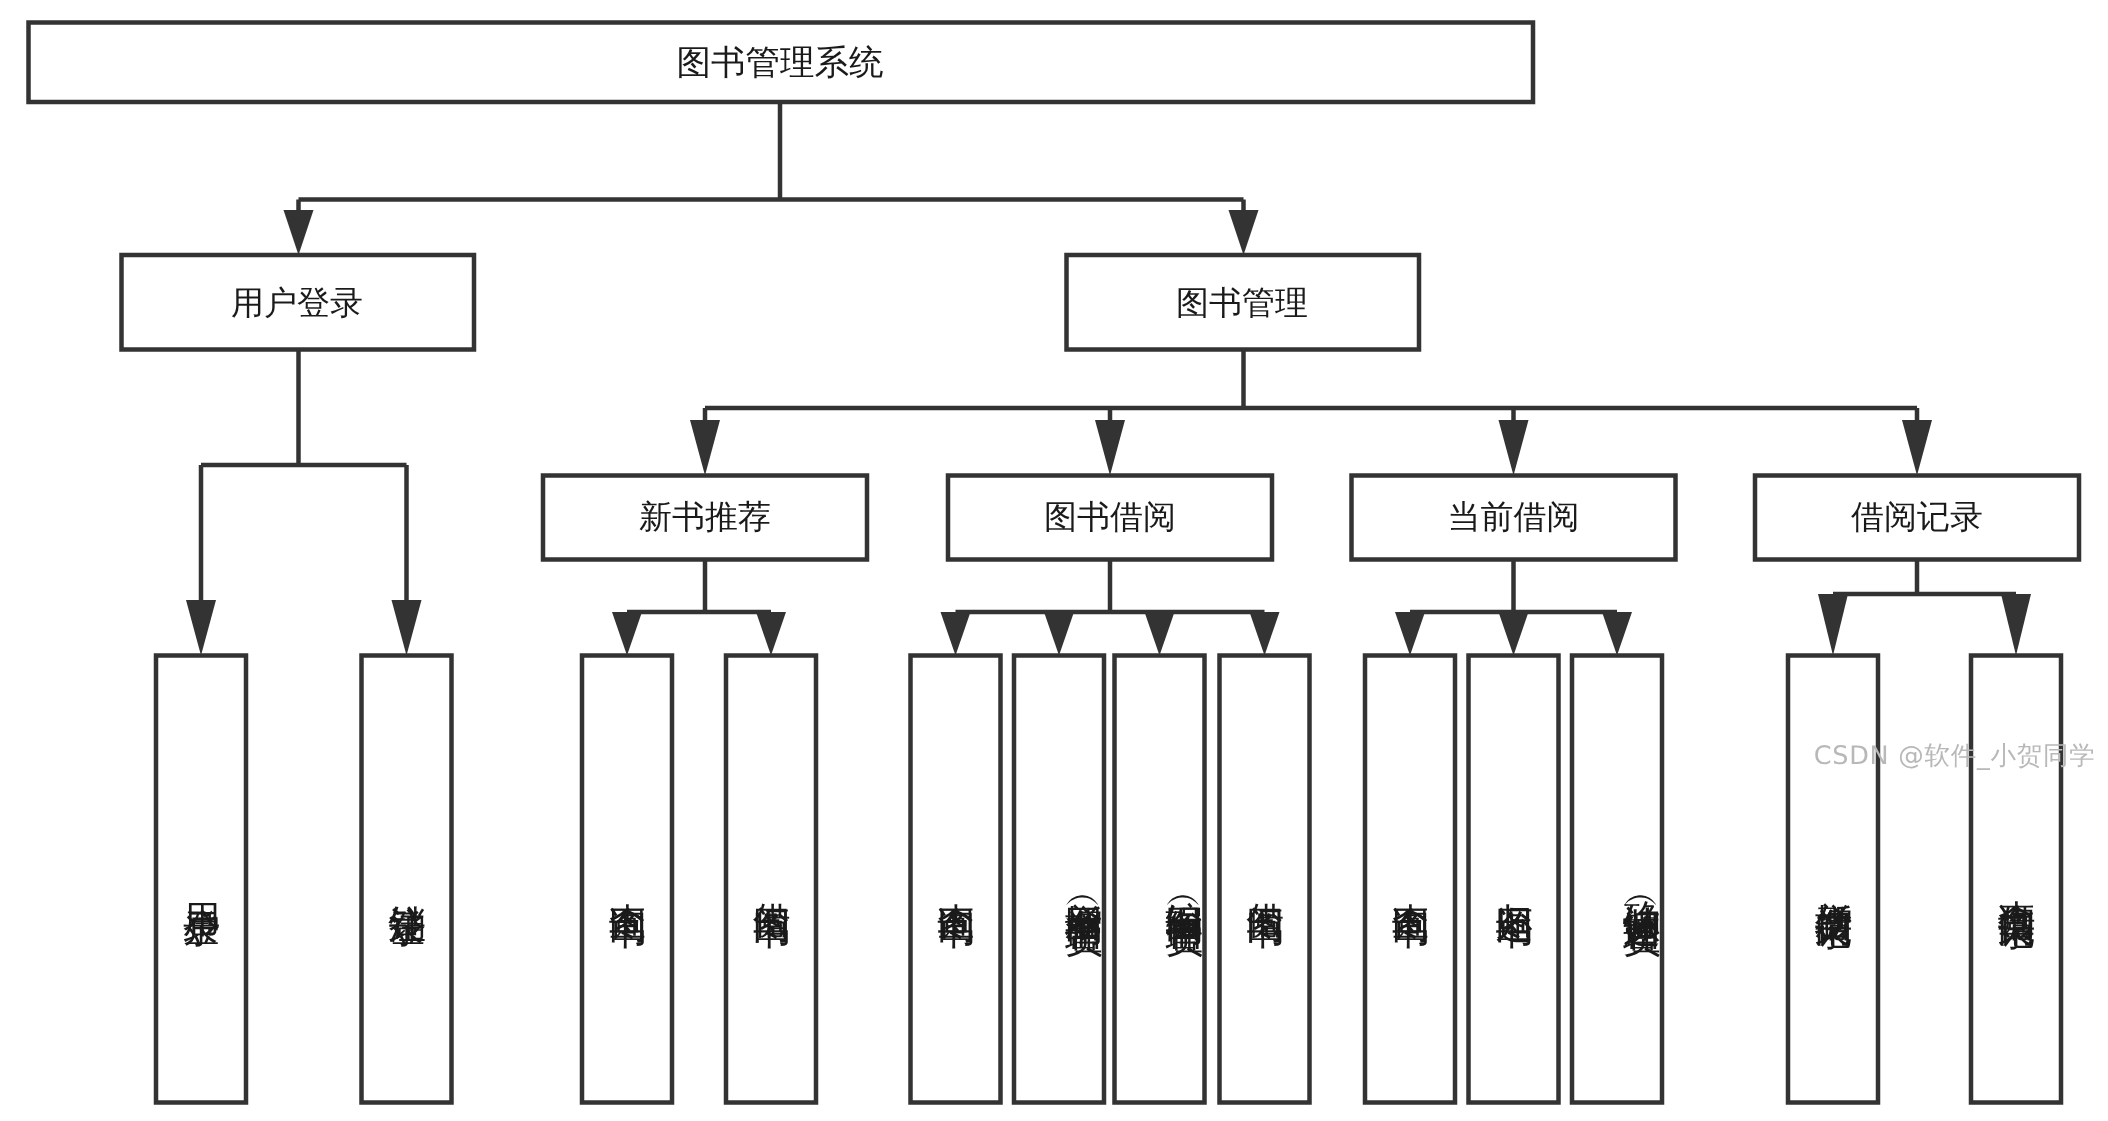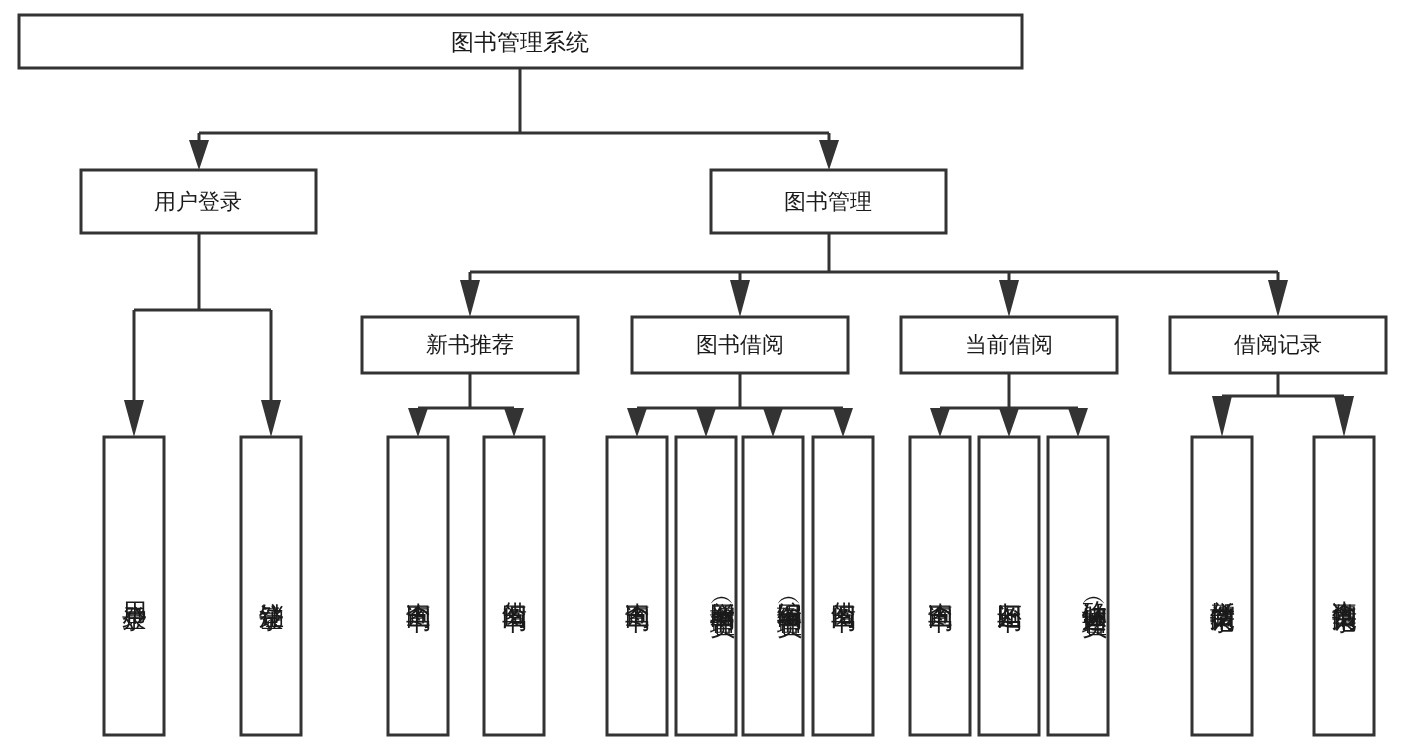--- a/index.html
+++ b/index.html
@@ -226,14 +226,15 @@
   <div class="leaf-label-v" style="left:743px; top:437px; width:60px; height:298px; display:flex; align-items:flex-start; justify-content:center; padding-top:8px; box-sizing:border-box;">编辑图书（管理员）</div>
   <div class="leaf-label-v" style="left:813px; top:437px; width:60px; height:298px; display:flex; align-items:center; justify-content:center;">借阅图书</div>
 
   <div class="leaf-label-v" style="left:910px; top:437px; width:60px; height:298px; display:flex; align-items:center; justify-content:center;">查询图书</div>
   <div class="leaf-label-v" style="left:979px; top:437px; width:60px; height:298px; display:flex; align-items:center; justify-content:center;">归还图书</div>
   <div class="leaf-label-v" style="left:1048px; top:437px; width:60px; height:298px; display:flex; align-items:flex-start; justify-content:center; padding-top:8px; box-sizing:border-box;">确认归还（管理员）</div>
 
   <div class="leaf-label-v" style="left:1192px; top:437px; width:60px; height:298px; display:flex; align-items:center; justify-content:center;">新增借阅记录</div>
   <div class="leaf-label-v" style="left:1314px; top:437px; width:60px; height:298px; display:flex; align-items:center; justify-content:center;">查询借阅记录</div>
 
+  <div class="watermark">CSDN @软件_小贺同学</div>
 
 </div>
 
 </body></html>

